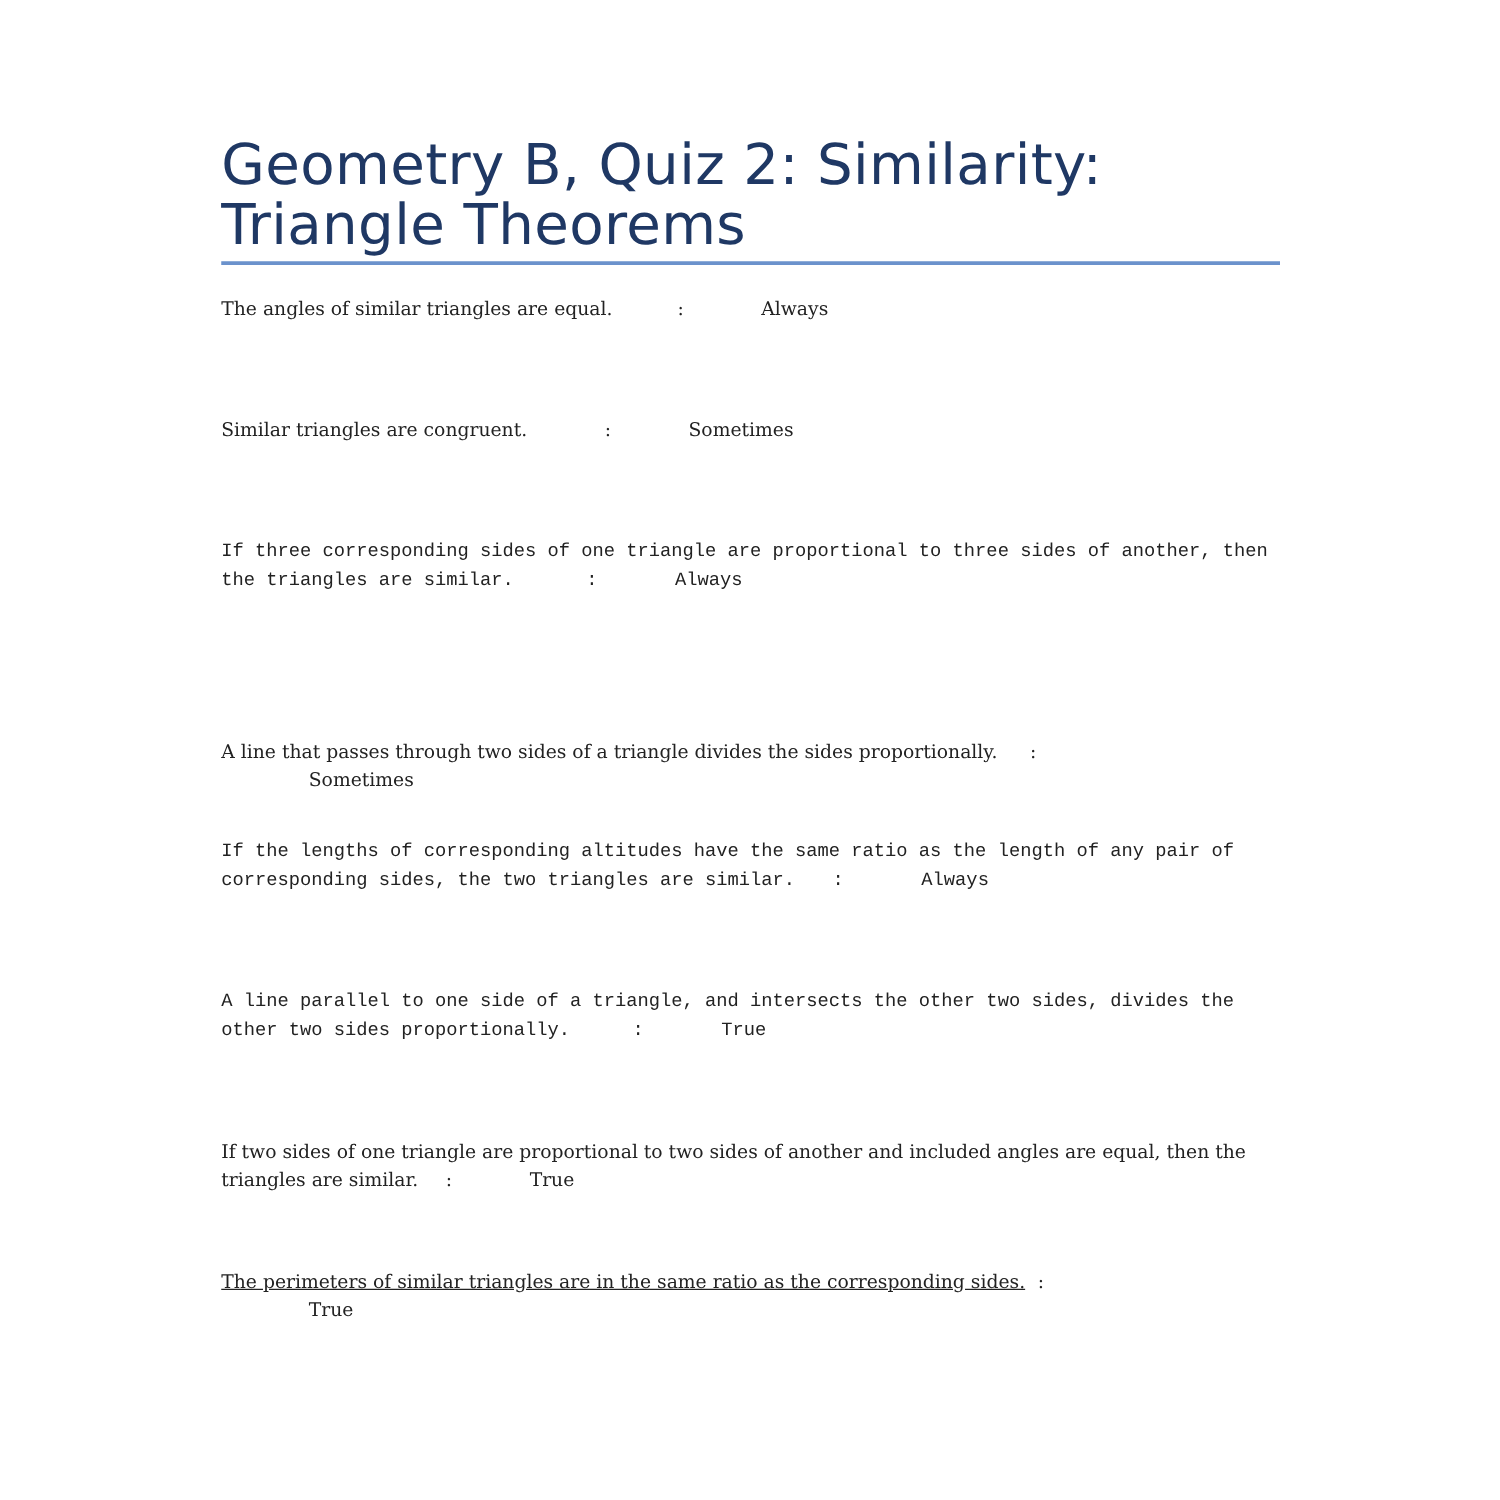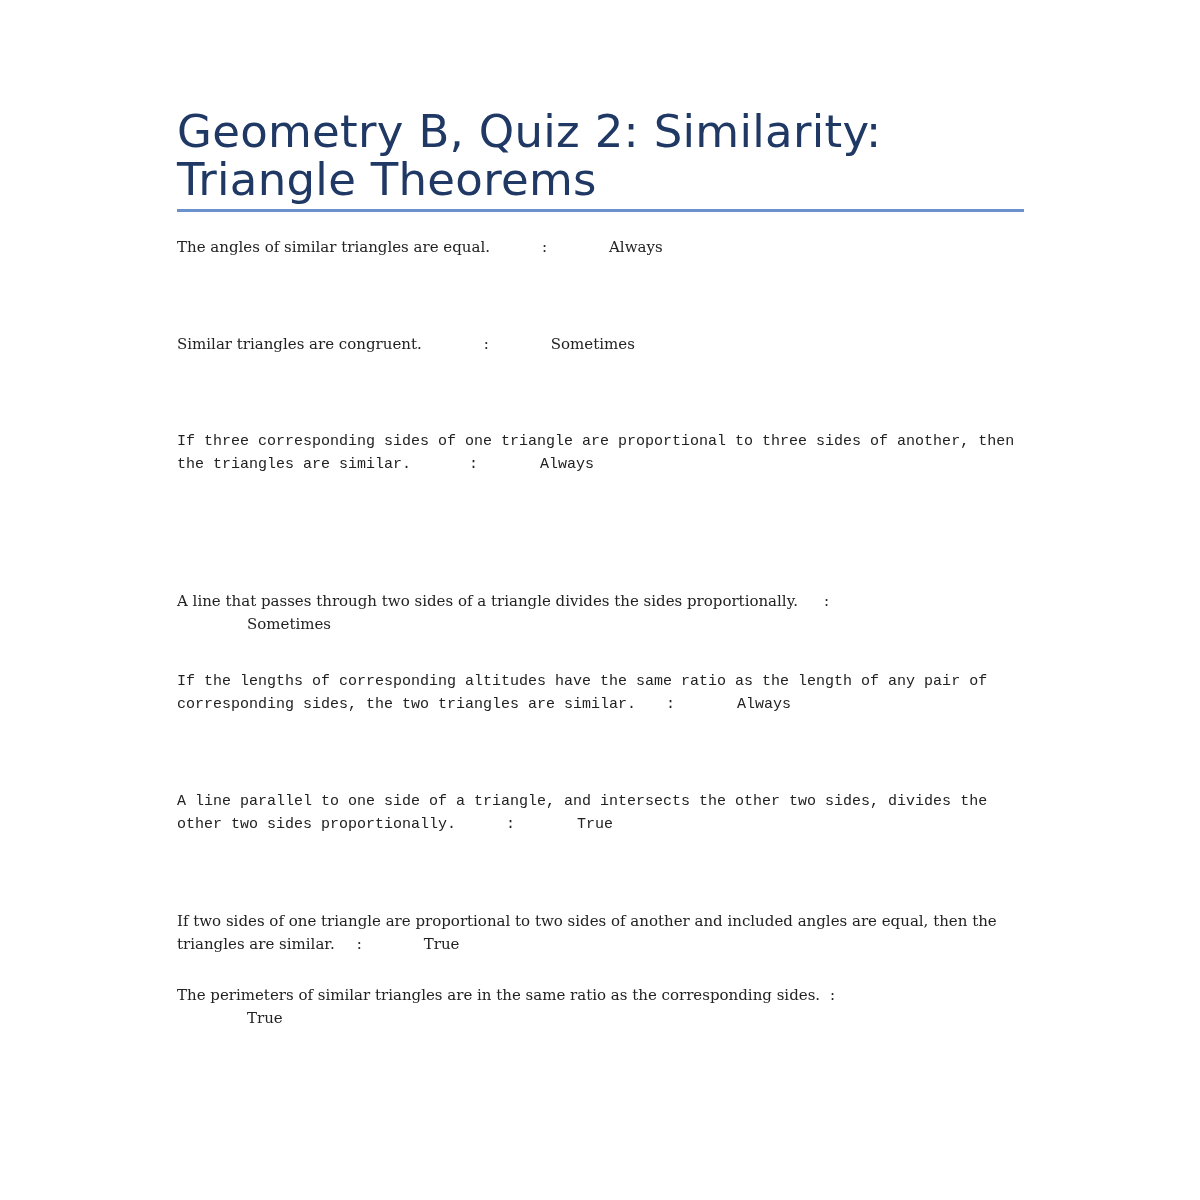--- a/index.html
+++ b/index.html
@@ -82,17 +82,17 @@
     </div>
 
     <div class="q" style="top:554px;font-family:Liberation Mono, monospace;">
       <span>A line parallel to one side of a triangle, and intersects the other two sides, divides the other two sides proportionally.</span><span class="sep" style="margin-left:50px;">:</span><span class="ans" style="margin-left:62px;">True</span>
     </div>
 
     <div class="q" style="top:674px;">
       <span>If two sides of one triangle are proportional to two sides of another and included angles are equal, then the triangles are similar.</span><span class="sep" style="margin-left:22px;">:</span><span class="ans" style="margin-left:62px;">True</span>
     </div>
 
-    <div class="q" style="top:748px;">
+    <div class="q" style="top:778px;text-decoration:underline;">
       <span>The perimeters of similar triangles are in the same ratio as the corresponding sides.</span><span class="sep" style="margin-left:10px;">:</span><br><span class="ans" style="margin-left:70px;">True</span>
     </div>
   </div>
 </div>
 
 </body></html>

